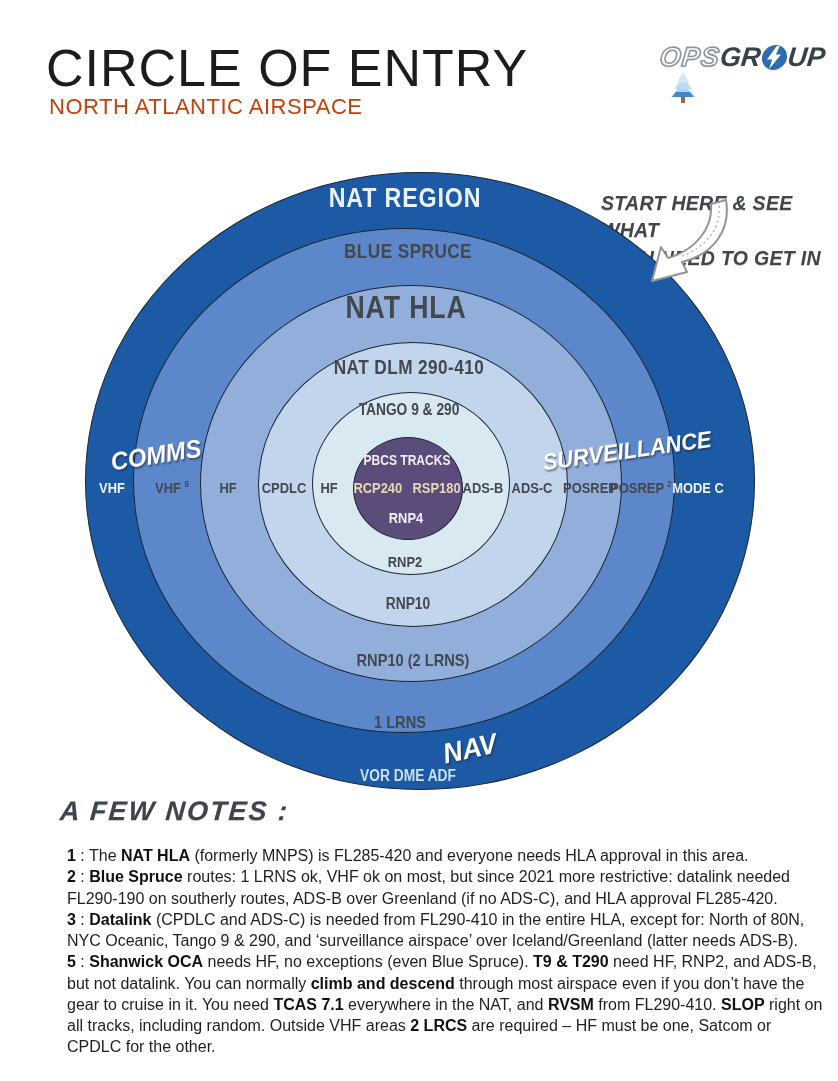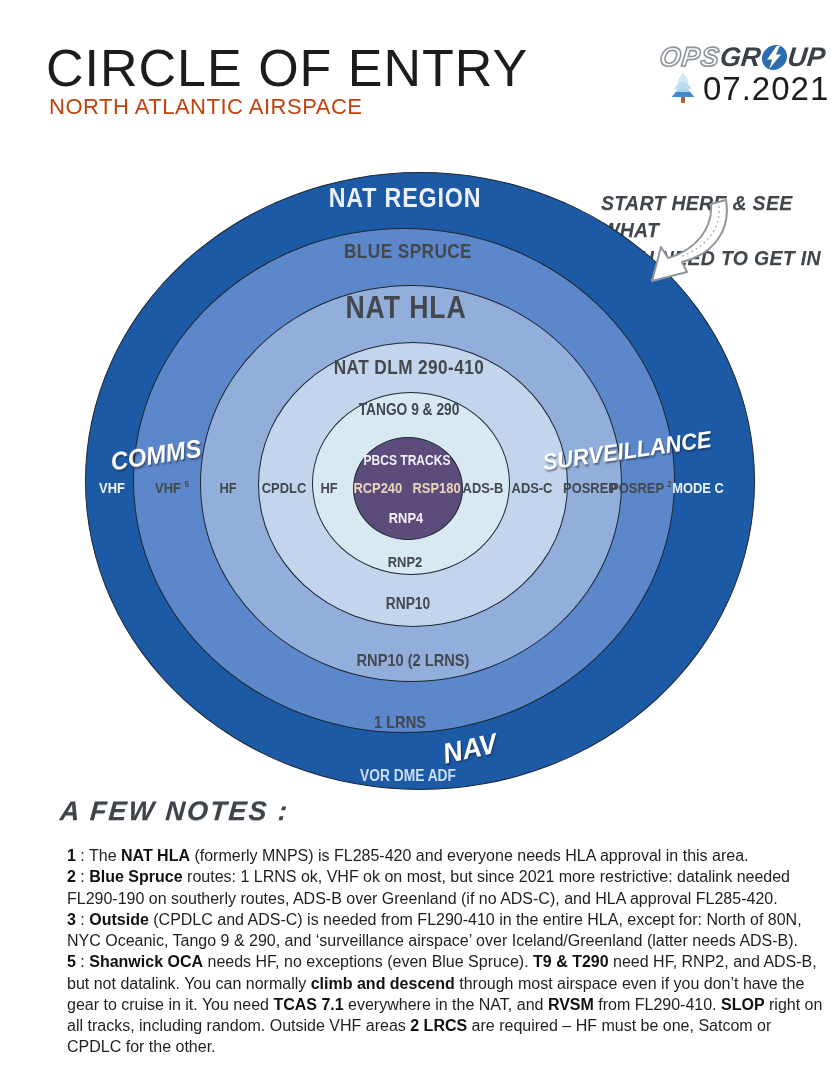--- a/index.html
+++ b/index.html
@@ -103,21 +103,20 @@
   <div class="logo-date-row">
     <span>
       <svg width="30" height="34" viewBox="0 0 30 34">
         <rect x="13" y="26" width="4" height="7" fill="#a9663c"></rect>
         <polygon points="15,13 3,27 27,27" fill="#aed3ee"></polygon>
         <polygon points="4,27 26,27 22,22 8,22" fill="#4189cb"></polygon>
         <polygon points="15,7 6,19 24,19" fill="#bddcf2"></polygon>
         <polygon points="15,2 9,12 21,12" fill="#d2e7f7"></polygon>
       </svg>
     </span>
-    <span class="logo-date">07.2021</span>
   </div>
 
   <div class="start-note">
     <div class="ln1">START HERE &amp; SEE WHAT</div>
     <div class="ln2">YOU NEED TO GET IN</div>
   </div>
   <div class="arrow-wrap">
     <svg width="110" height="95" viewBox="0 0 110 95">
       <path d="M 96 4 C 101 34 84 58 52 66 L 57 76 L 22 85 L 31 51 L 38 62 C 66 54 83 32 81 8 Z" fill="#ffffff" stroke="#8f959b" stroke-width="2" stroke-linejoin="round"></path>
       <path d="M 89 10 C 91 32 77 51 50 61" fill="none" stroke="#b4b9be" stroke-width="1.5" stroke-dasharray="2 3"></path>
@@ -160,17 +159,17 @@
   <div class="lbl l-rnp2">RNP2</div>
   <div class="lbl l-rnp10">RNP10</div>
   <div class="lbl l-rnp10b">RNP10 (2 LRNS)</div>
   <div class="lbl l-1lrns">1 LRNS</div>
   <div class="lbl l-vor">VOR DME ADF</div>
 
   <div class="notes-heading">A FEW NOTES :</div>
   <div class="notes" id="notes">
       <p><b>1</b><span> : The </span><b>NAT HLA</b><span> (formerly MNPS) is FL285-420 and everyone needs HLA approval in this area.</span></p>
       <p><b>2</b><span> : </span><b>Blue Spruce</b><span> routes: 1 LRNS ok, VHF ok on most, but since 2021 more restrictive: datalink needed FL290-190 on southerly routes, ADS-B over Greenland (if no ADS-C), and HLA approval FL285-420.</span></p>
-      <p><b>3</b><span> : </span><b>Outside</b><span> (CPDLC and ADS-C) is needed from FL290-410 in the entire HLA, except for: North of 80N, NYC Oceanic, Tango 9 &amp; 290, and ‘surveillance airspace’ over Iceland/Greenland (latter needs ADS-B).</span></p>
+      <p><b>3</b><span> : </span><b>Datalink</b><span> (CPDLC and ADS-C) is needed from FL290-410 in the entire HLA, except for: North of 80N, NYC Oceanic, Tango 9 &amp; 290, and ‘surveillance airspace’ over Iceland/Greenland (latter needs ADS-B).</span></p>
       <p><b>5</b><span> : </span><b>Shanwick OCA</b><span> needs HF, no exceptions (even Blue Spruce). </span><b>T9 &amp; T290</b><span> need HF, RNP2, and ADS-B, but not datalink. You can normally </span><b>climb and descend</b><span> through most airspace even if you don’t have the gear to cruise in it. You need </span><b>TCAS 7.1</b><span> everywhere in the NAT, and </span><b>RVSM</b><span> from FL290-410. </span><b>SLOP</b><span> right on all tracks, including random. Outside VHF areas </span><b>2 LRCS</b><span> are required – HF must be one, Satcom or CPDLC for the other.</span></p>
     </div>
 
 </div>
 
 </body></html>

